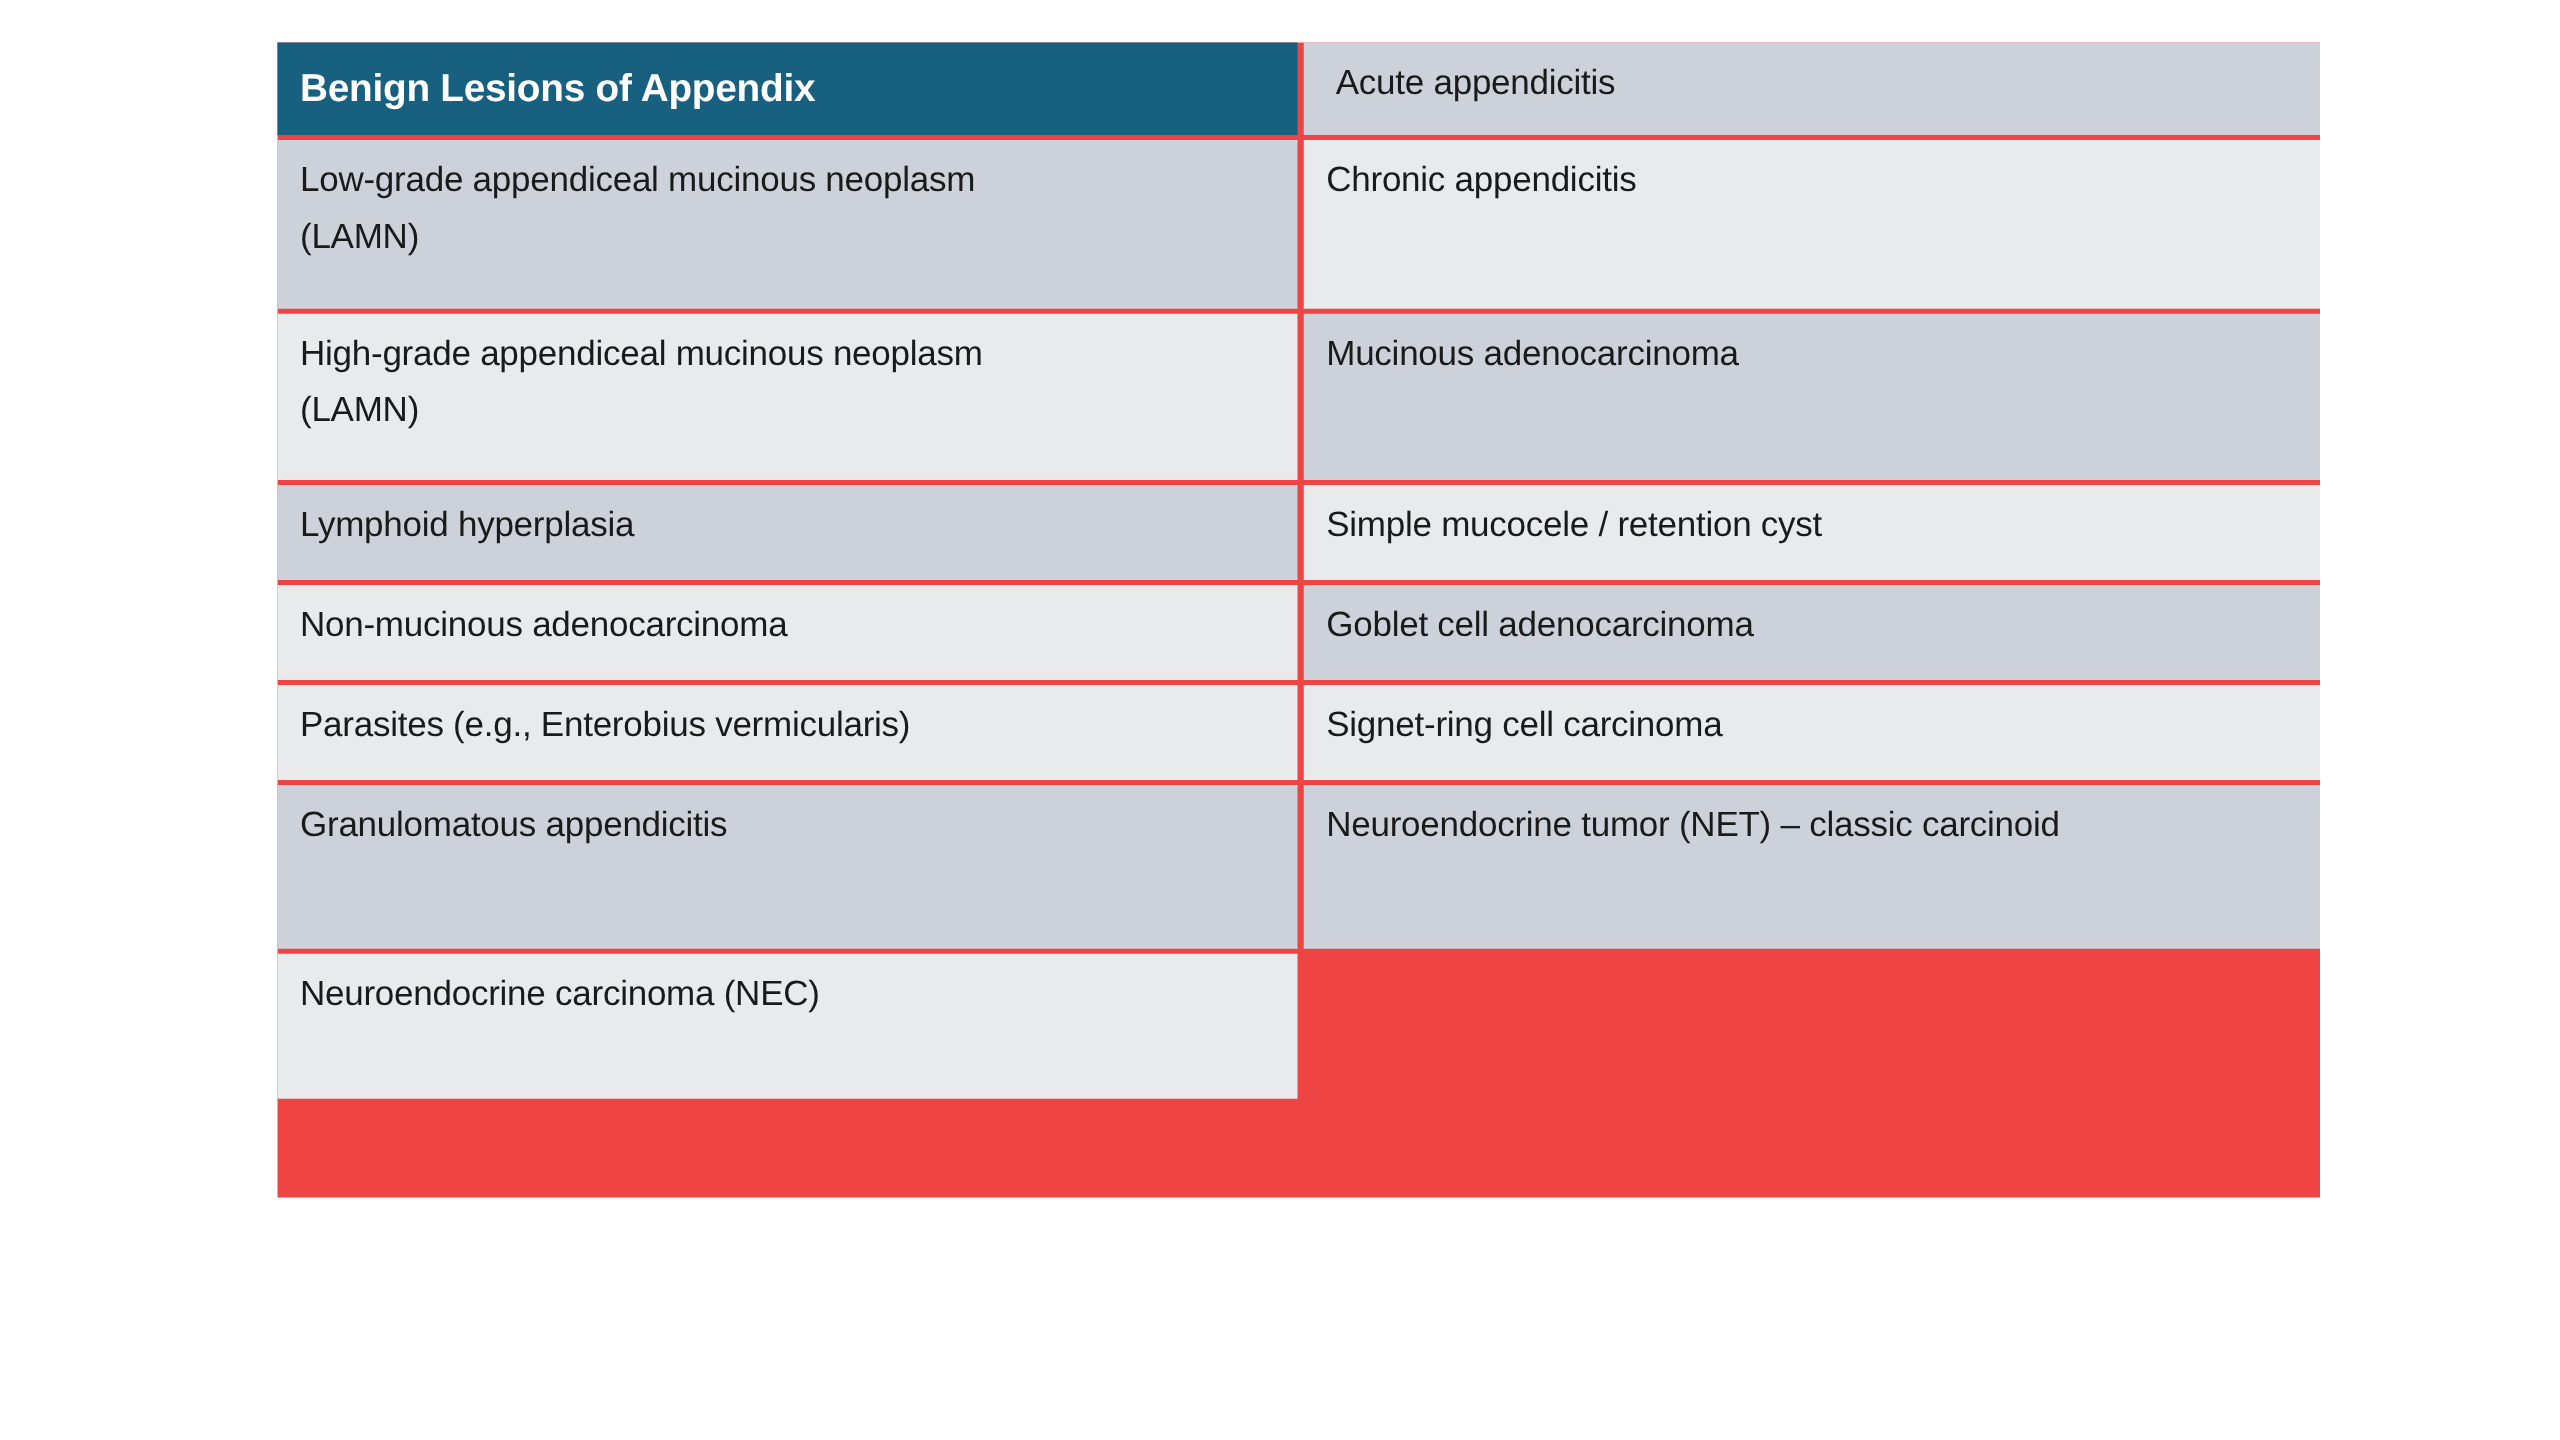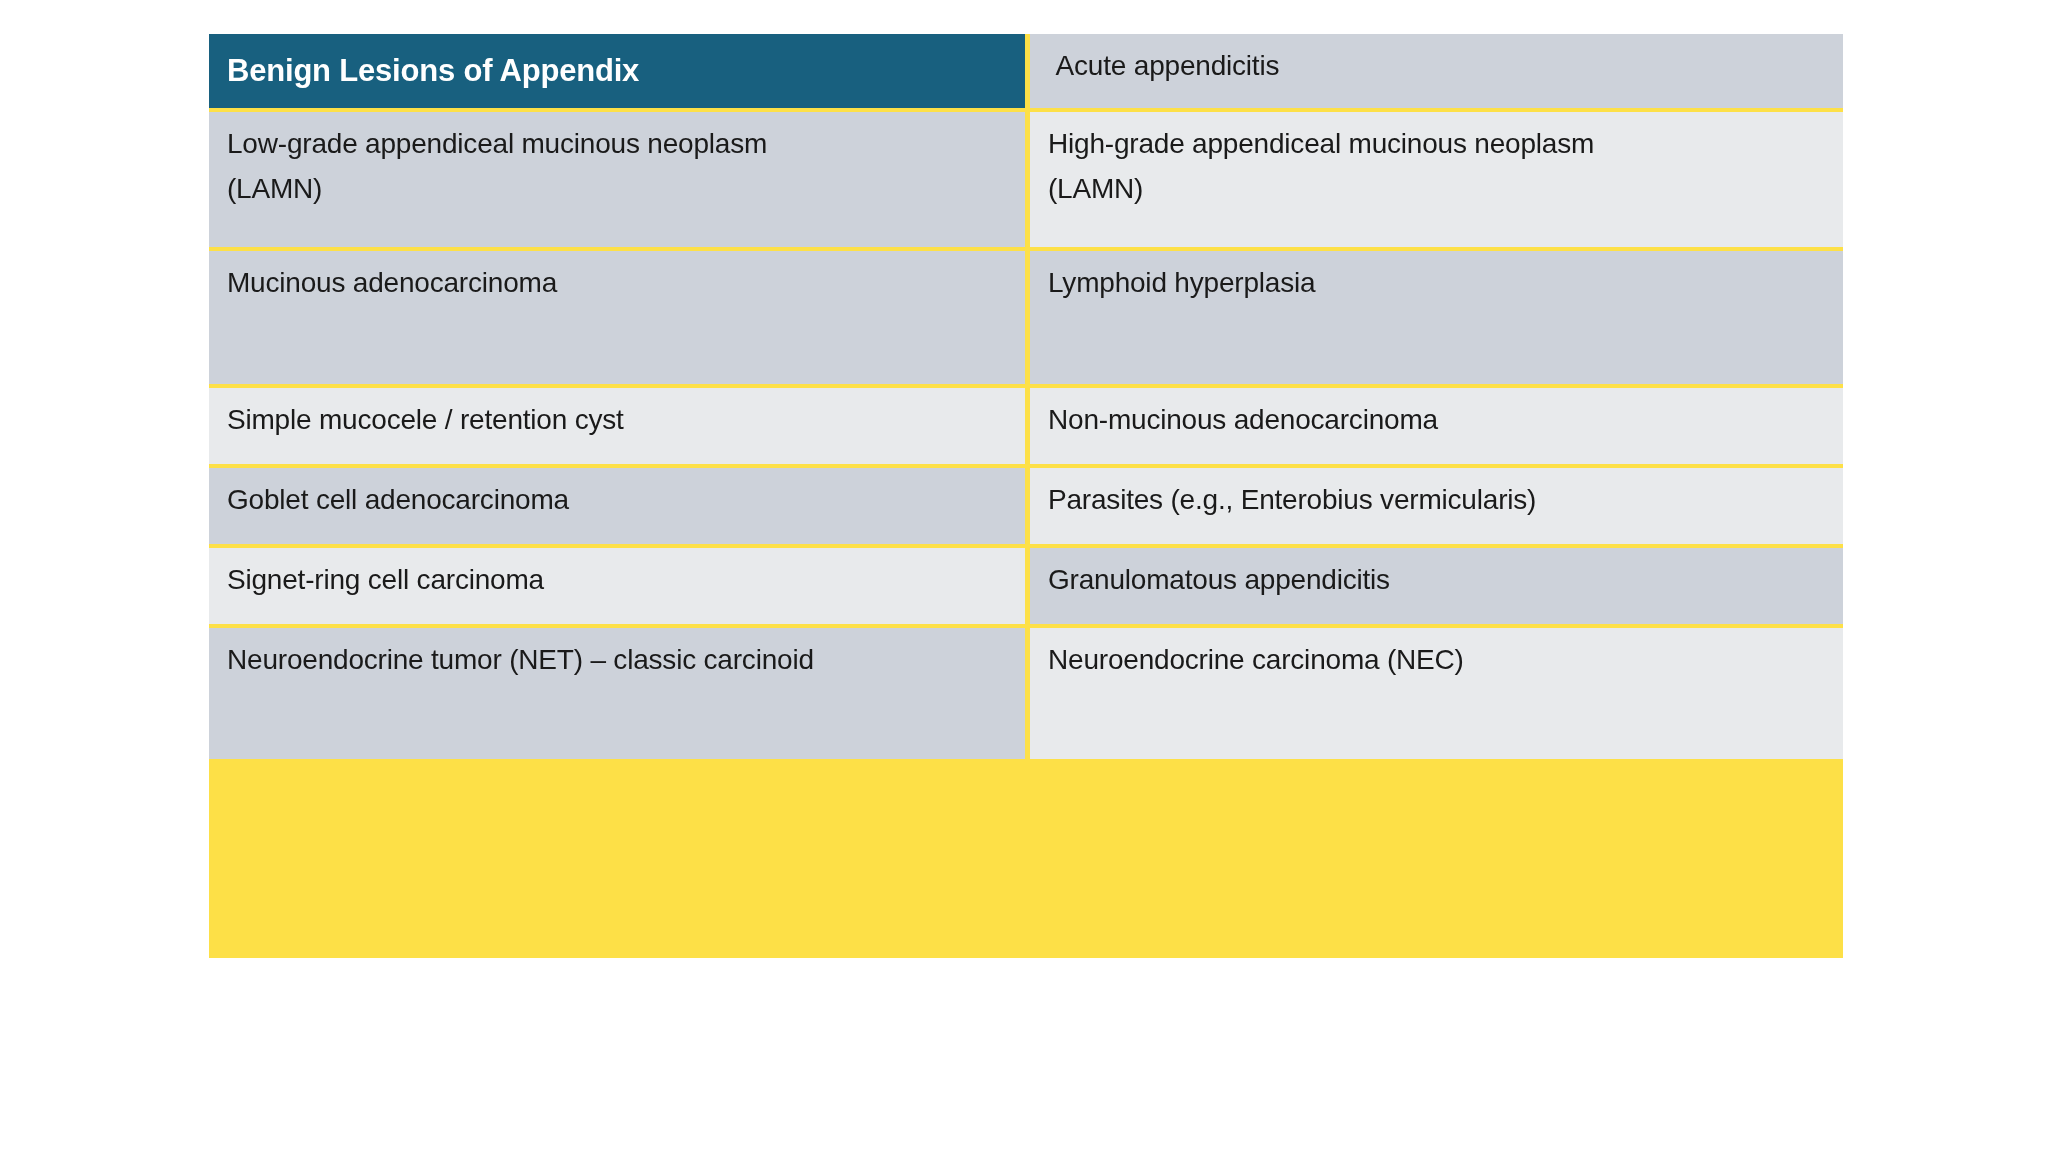--- a/index.html
+++ b/index.html
@@ -10,29 +10,29 @@
   }
   .slide {
     position: relative;
     width: 2048px;
     height: 1152px;
     background: #ffffff;
     overflow: hidden;
   }
   .lesions-table {
     position: absolute;
-    left: 209px;
+    left: 222px;
     top: 34px;
     width: 1634px;
     display: grid;
     grid-template-columns: 816px 813px;
     grid-template-rows: 74px 135px 133px 76px 76px 76px 131px 116px 75px;
     column-gap: 5px;
     row-gap: 4px;
-    background: #fde047;
+    background: #ef4444;
   }
   .th {
     background: #18607f;
     color: #ffffff;
     font-size: 31px;
     font-weight: bold;
     letter-spacing: -0.2px;
     display: flex;
     align-items: center;
     padding-left: 18px;
@@ -54,20 +54,21 @@
 
 <div class="slide">
   <div class="lesions-table">
 
     <div class="th">Benign Lesions of Appendix</div>
 
     <div class="td band-a"> Acute appendicitis</div>
     <div class="td band-a">Low-grade appendiceal mucinous neoplasm
 (LAMN)</div>
 
+    <div class="td band-b">Chronic appendicitis</div>
     <div class="td band-b">High-grade appendiceal mucinous neoplasm
 (LAMN)</div>
 
     <div class="td band-a">Mucinous adenocarcinoma</div>
     <div class="td band-a">Lymphoid hyperplasia</div>
 
     <div class="td band-b">Simple mucocele / retention cyst</div>
     <div class="td band-b">Non-mucinous adenocarcinoma</div>
 
     <div class="td band-a">Goblet cell adenocarcinoma</div>

